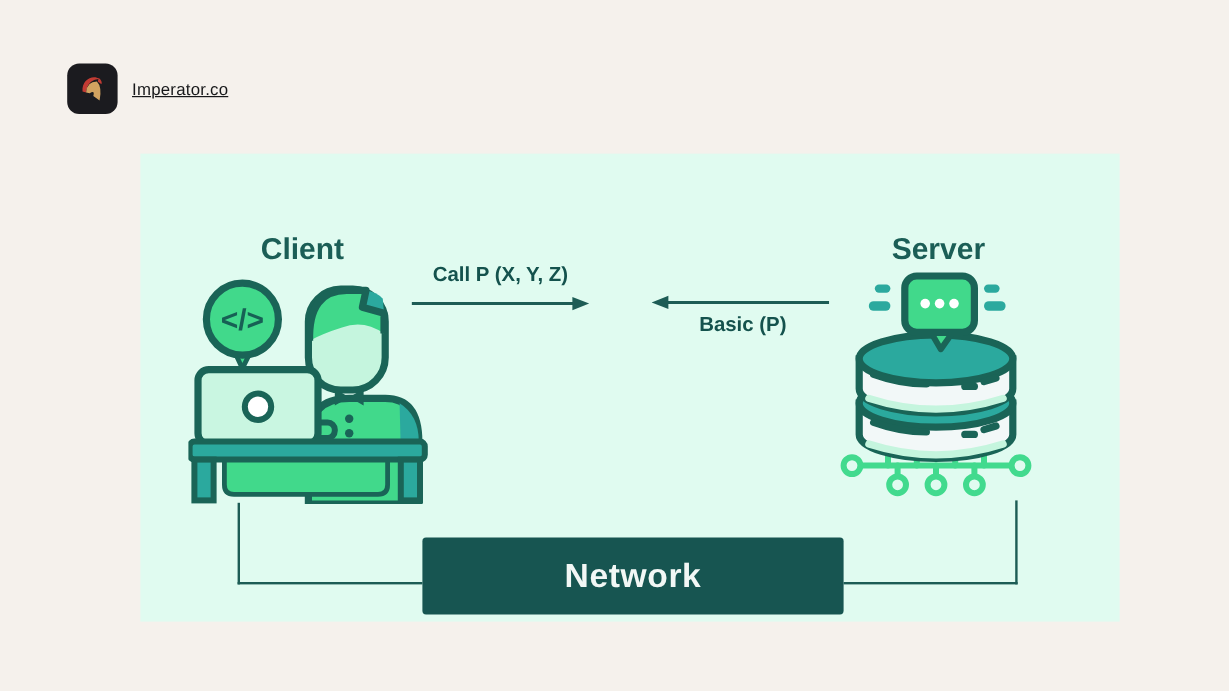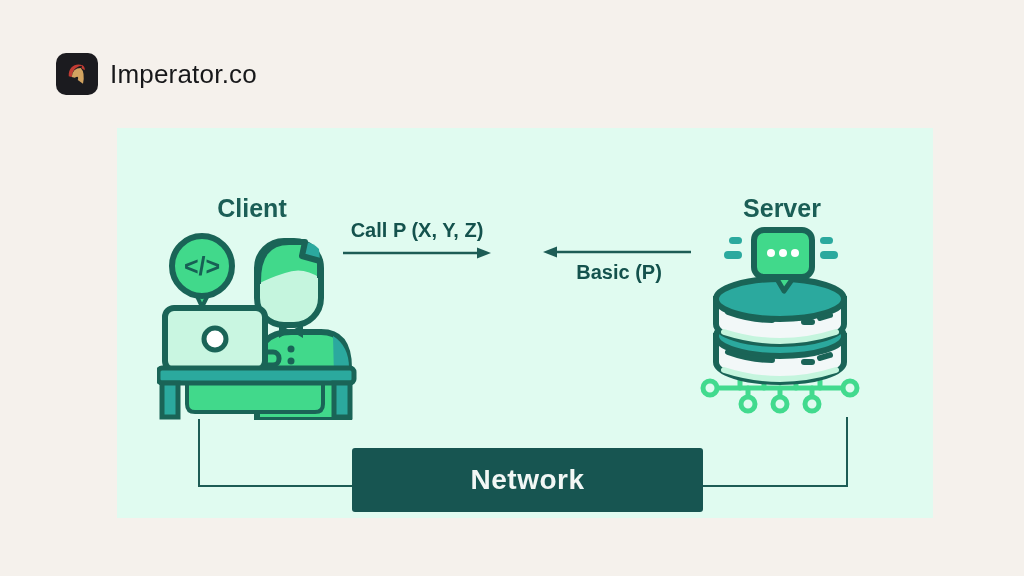--- a/index.html
+++ b/index.html
@@ -4,37 +4,37 @@
 <style>
   * { margin:0; padding:0; box-sizing:border-box; }
   html,body { width:1024px; height:576px; }
   body { font-family:"Liberation Sans", sans-serif; background:#f5f1ec; overflow:hidden; }
   .stage { position:relative; width:1024px; height:576px; background:#f5f1ec; }
 
   
   .brand { position:absolute; left:56px; top:53px; display:flex; align-items:center; gap:12px; }
   .brand-badge { width:42px; height:42px; background:#1b1b1f; border-radius:10px;
                  display:flex; align-items:center; justify-content:center; }
-  .brand-name { font-size:26px; color:#17181a; font-weight:500; letter-spacing:0.2px; }
+  .brand-name { font-size:14px; color:#17181a; font-weight:500; letter-spacing:0.2px;text-decoration:underline; }
 
   
   .panel { position:absolute; left:117px; top:128px; width:816px; height:390px; background:#e0fbf0; }
 
   .panel-title-wrap { position:absolute; left:0; top:13px; width:100%; text-align:center; }
   .panel-title { display:inline-block; font-size:31px; font-weight:700; color:#0d1418;
                  letter-spacing:-0.8px; border-bottom:2px solid #16312e; padding:0 6px 6px 6px; }
 
   .node-label { position:absolute; font-size:25px; font-weight:700; color:#1b5e56; text-align:center; }
   .client-label { left:39px;  top:66px; width:192px; }
   .server-label { left:569px; top:66px; width:192px; }
 
   .client-illu { position:absolute; left:40px;  top:100px; width:200px; height:192px; }
   .server-illu { position:absolute; left:583px; top:96px;  width:160px; height:200px; }
 
-  .arrow-label { position:absolute; font-size:20px; font-weight:700; color:#14524d; text-align:center; }
+  .arrow-label { position:absolute; font-size:17px; font-weight:700; color:#14524d; text-align:center; }
   .call-label   { left:224px; top:91px;  width:152px; }
   .return-label { left:426px; top:133px; width:152px; }
   .arrow-svg { position:absolute; width:148px; height:14px; }
   .call-arrow   { left:226px; top:118px; }
   .return-arrow { left:426px; top:117px; }
 
   .network-box { position:absolute; left:235px; top:320px; width:351px; height:64px;
                  background:#175551; border-radius:3px; display:flex; align-items:center;
                  justify-content:center; }
   .network-box span { font-size:28px; font-weight:700; color:#f2f7f5; letter-spacing:0.5px; }

